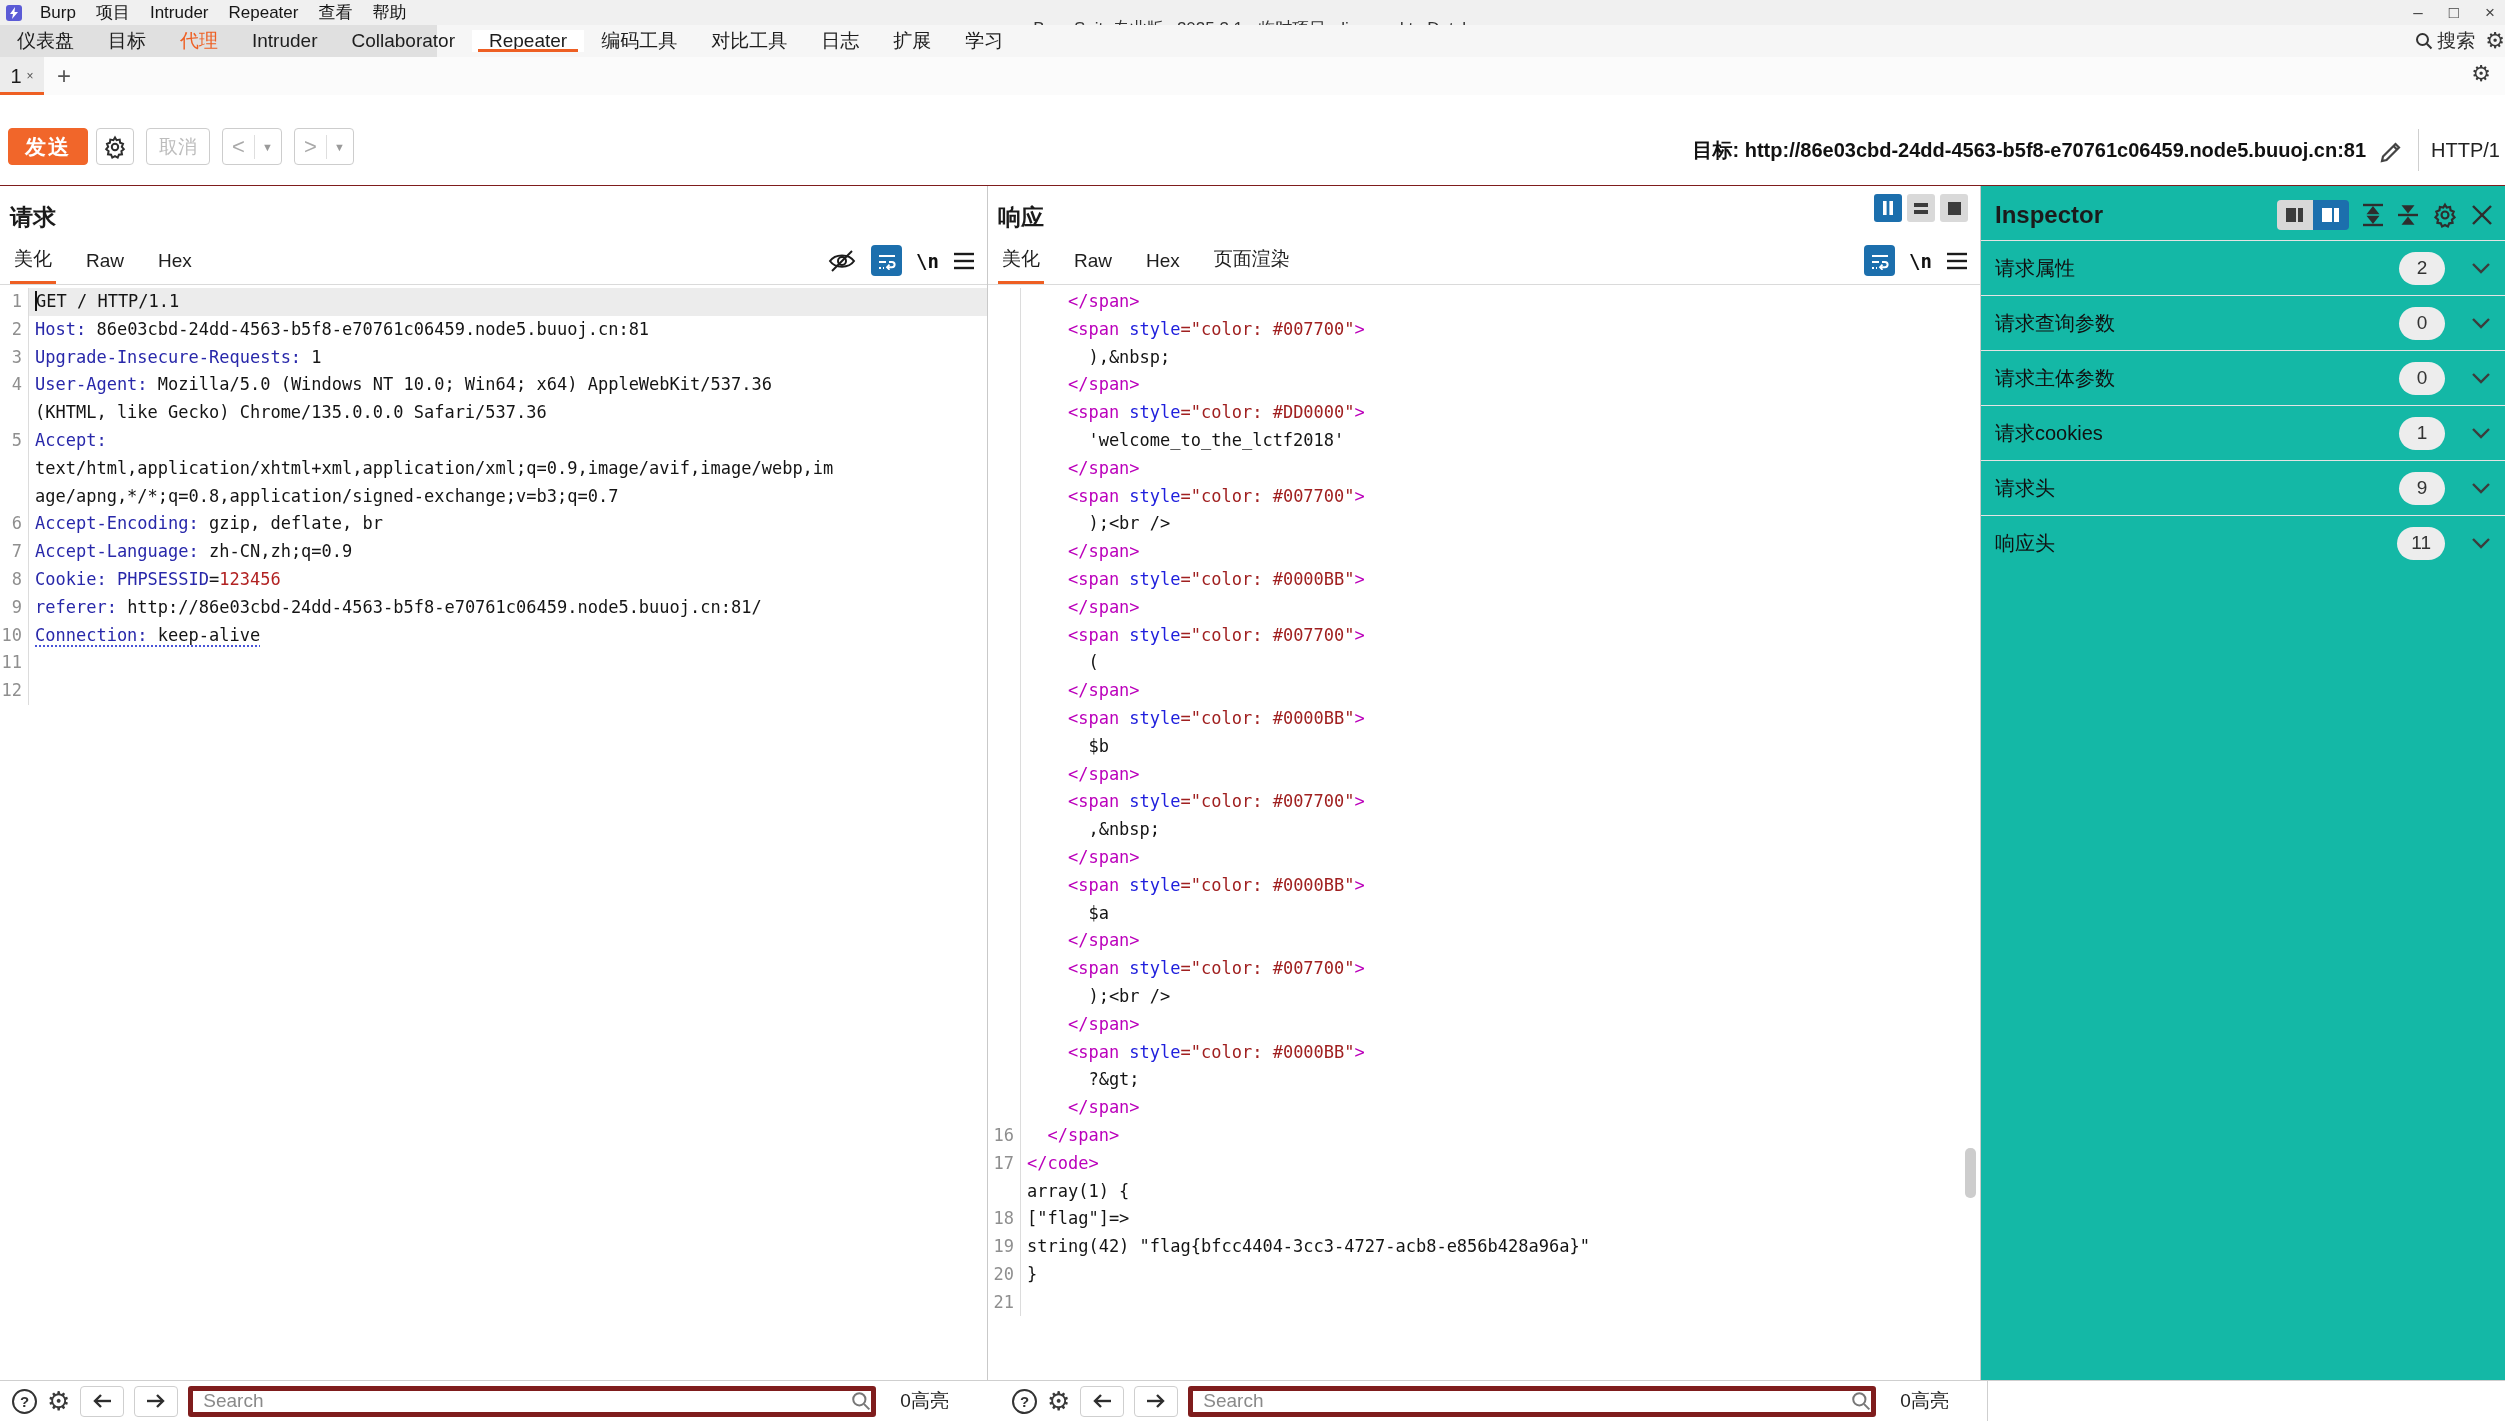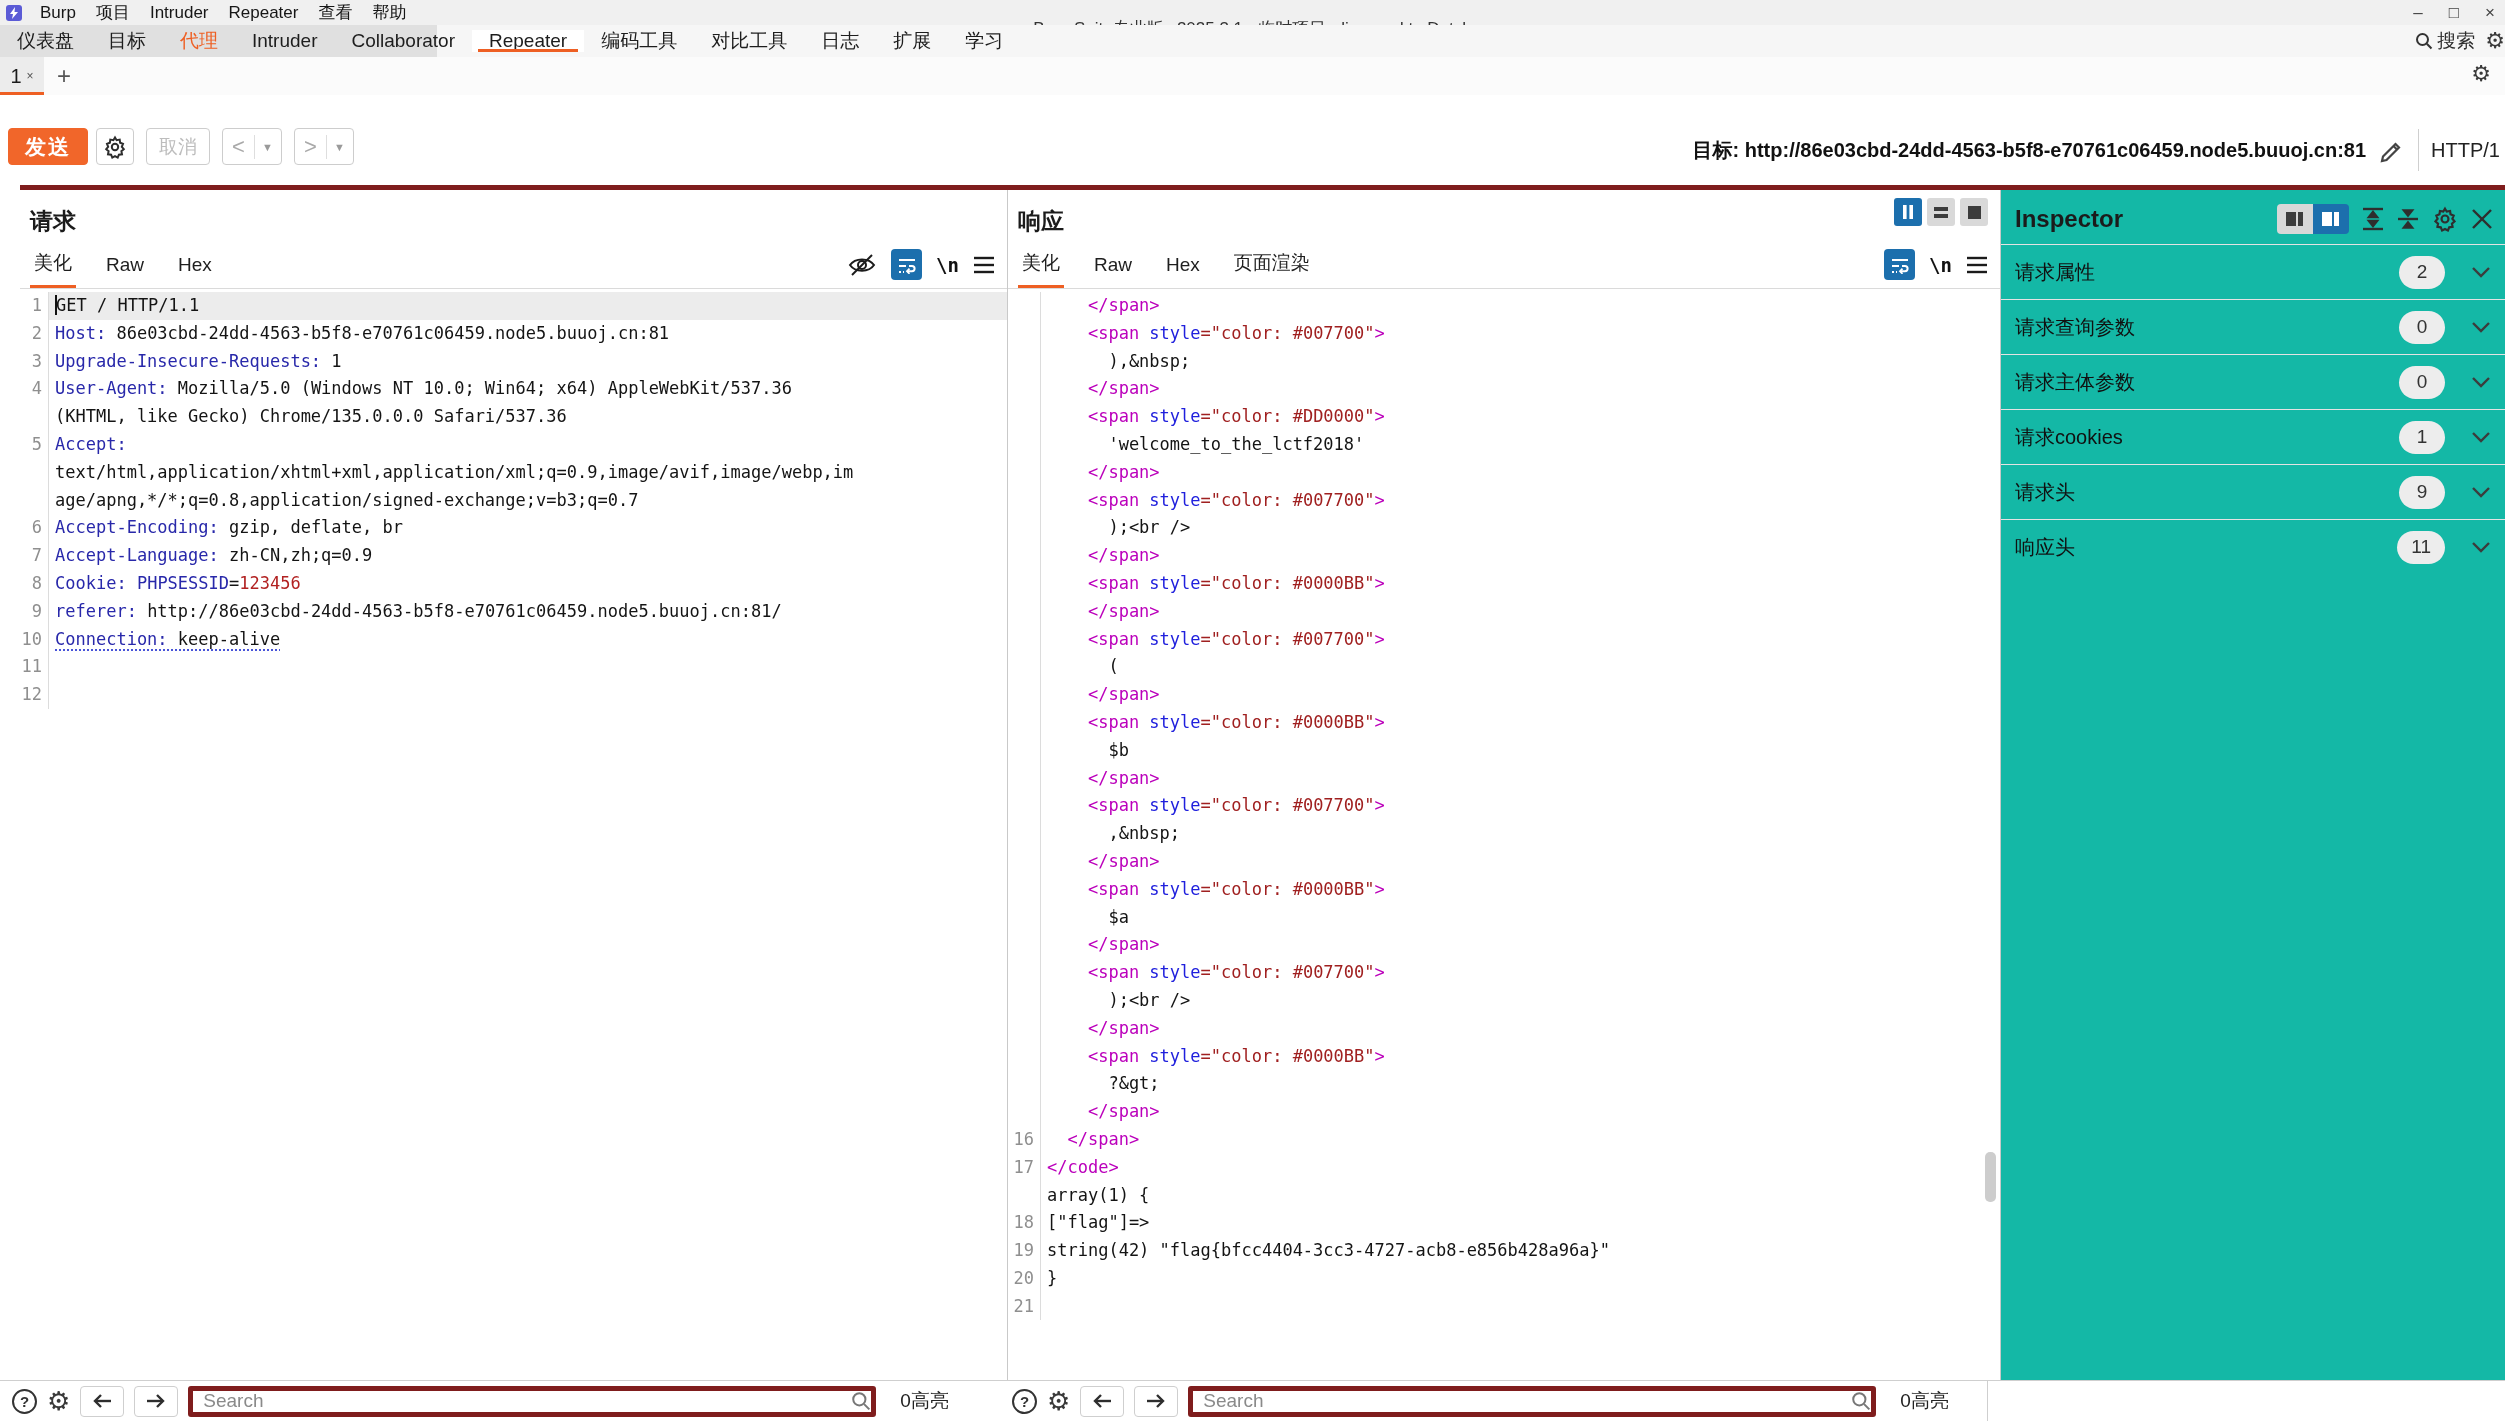--- a/index.html
+++ b/index.html
@@ -49,21 +49,21 @@
   .split { width:60px; margin-left:12px; color:#a9a9a9; padding:0; }
   .split .big { font-size:22px; width:30px; text-align:center; }
   .split .div { width:1px; height:24px; background:#dedede; }
   .split .caret { font-size:11px; width:26px; text-align:center; color:#9a9a9a; }
   .toolbar-right { margin-left:auto; display:flex; align-items:center; gap:12px; height:44px; }
   .target-line { font-size:20px; font-weight:bold; color:#111; white-space:nowrap; }
   .vdiv { width:1px; height:42px; background:#cfcfcf; }
   .proto { font-size:20px; color:#222; }
 
   
-  .panels { display:flex; height:1195px; border-top:5px solid #7f1d1d;margin-left:20px; }
+  .panels { display:flex; height:1195px; border-top:1px solid #7f1d1d; }
   .panel { position:relative; }
   .req { width:988px; border-right:1px solid #c9c9c9; }
   .resp { width:993px; border-right:1px solid #c9c9c9; }
   .panel-title { font-size:23px; font-weight:bold; padding:16px 0 0 10px; }
   .tabstrip { position:relative; height:52px; border-bottom:1px solid #dadada;
     display:flex; align-items:flex-end; padding:0 0 0 10px; }
   .vtab { font-size:19px; color:#1e1e1e; padding:0 4px 12px 4px; margin-right:26px; position:relative; }
   .vtab.active::after { content:""; position:absolute; left:0; right:0; bottom:0; height:3px; background:#ee5f23; }
   .strip-icons { position:absolute; right:12px; bottom:8px; display:flex; align-items:center; gap:14px; }
   .sq-btn { width:31px; height:31px; border-radius:4px; display:flex; align-items:center; justify-content:center; }

